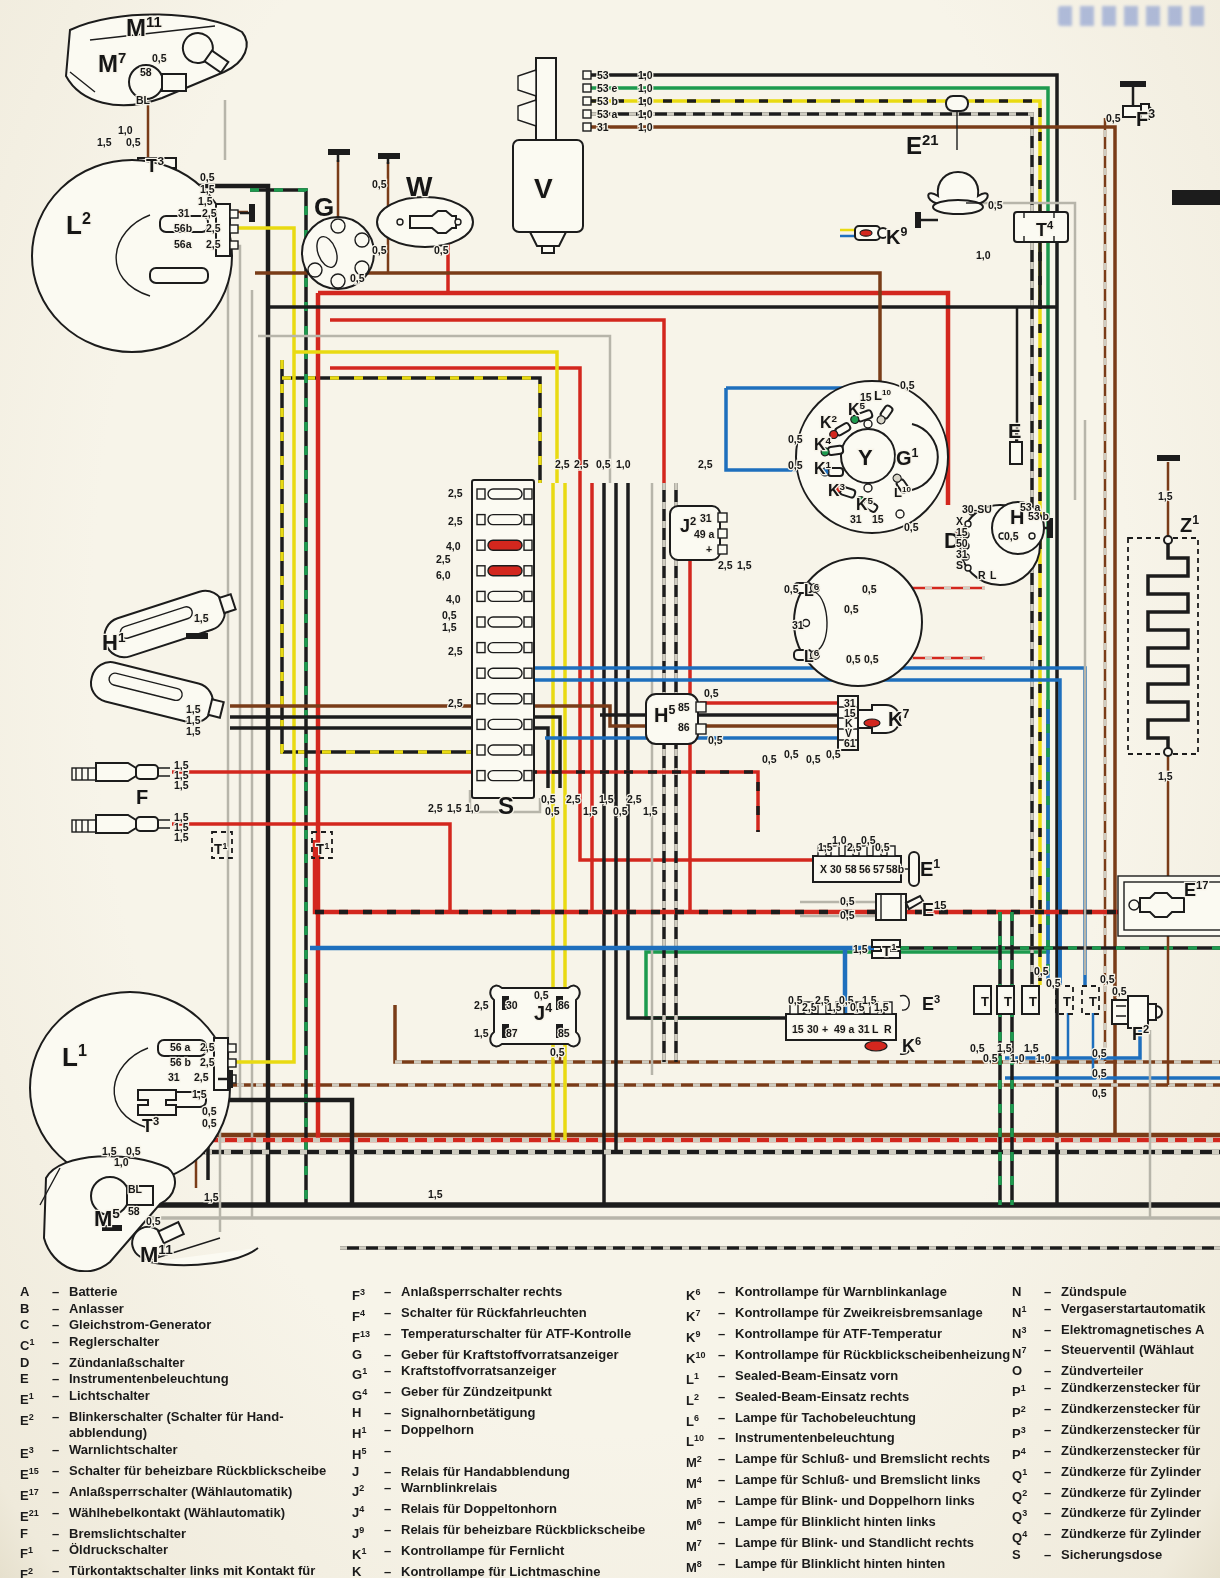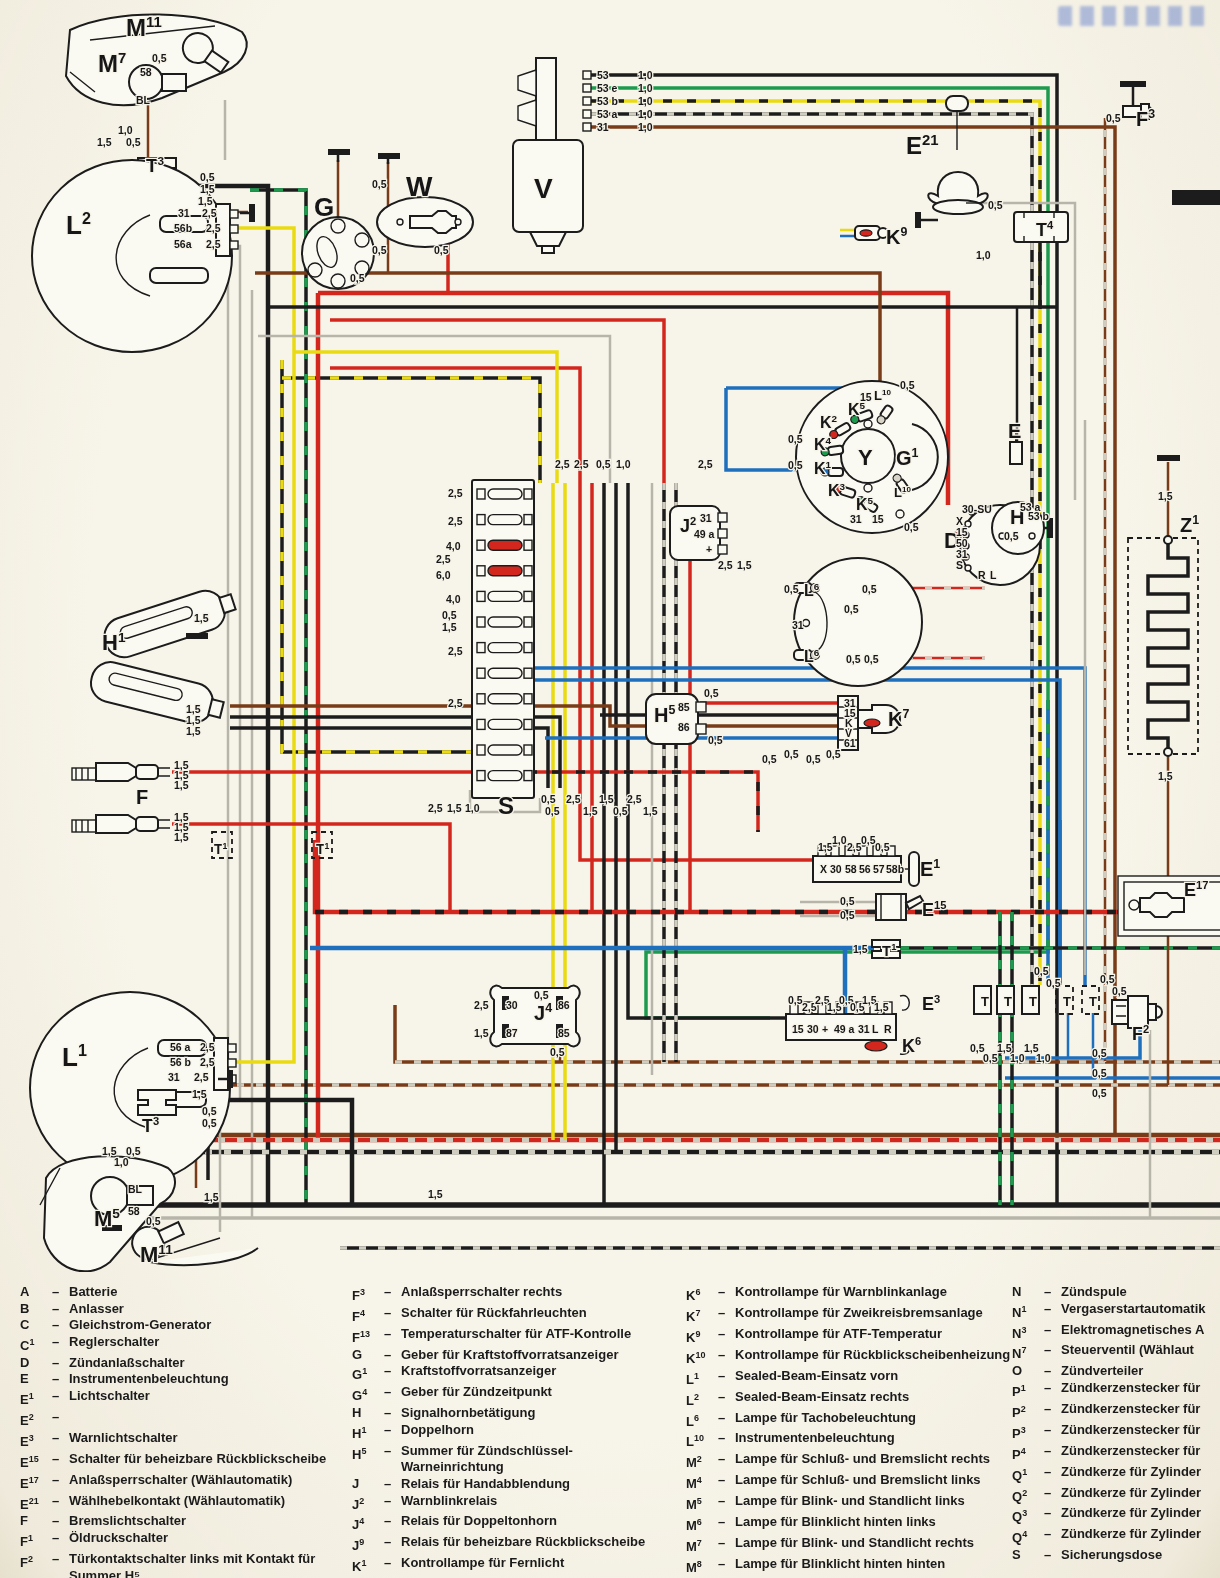--- a/index.html
+++ b/index.html
@@ -842,20 +842,21 @@
         <span class="ldesc">Instrumentenbeleuchtung</span>
       </div>
       <div class="lg-entry">
         <span class="lid">E<sup>1</sup></span>
         <span class="ldash">–</span>
         <span class="ldesc">Lichtschalter</span>
       </div>
       <div class="lg-entry">
         <span class="lid">E<sup>2</sup></span>
         <span class="ldash">–</span>
+        <span class="ldesc">Blinkerschalter (Schalter für Hand- abblendung)</span>
       </div>
       <div class="lg-entry">
         <span class="lid">E<sup>3</sup></span>
         <span class="ldash">–</span>
         <span class="ldesc">Warnlichtschalter</span>
       </div>
       <div class="lg-entry">
         <span class="lid">E<sup>15</sup></span>
         <span class="ldash">–</span>
         <span class="ldesc">Schalter für beheizbare Rückblickscheibe</span>
@@ -923,21 +924,20 @@
         <span class="ldesc">Signalhornbetätigung</span>
       </div>
       <div class="lg-entry">
         <span class="lid">H<sup>1</sup></span>
         <span class="ldash">–</span>
         <span class="ldesc">Doppelhorn</span>
       </div>
       <div class="lg-entry">
         <span class="lid">H<sup>5</sup></span>
         <span class="ldash">–</span>
-        <span class="ldesc">Summer für Zündschlüssel- Warneinrichtung</span>
       </div>
       <div class="lg-entry">
         <span class="lid">J</span>
         <span class="ldash">–</span>
         <span class="ldesc">Relais für Handabblendung</span>
       </div>
       <div class="lg-entry">
         <span class="lid">J<sup>2</sup></span>
         <span class="ldash">–</span>
         <span class="ldesc">Warnblinkrelais</span>
@@ -1010,21 +1010,21 @@
         <span class="ldesc">Lampe für Schluß- und Bremslicht rechts</span>
       </div>
       <div class="lg-entry">
         <span class="lid">M<sup>4</sup></span>
         <span class="ldash">–</span>
         <span class="ldesc">Lampe für Schluß- und Bremslicht links</span>
       </div>
       <div class="lg-entry">
         <span class="lid">M<sup>5</sup></span>
         <span class="ldash">–</span>
-        <span class="ldesc">Lampe für Blink- und Standlicht links</span>
+        <span class="ldesc">Lampe für Blink- und Doppelhorn links</span>
       </div>
       <div class="lg-entry">
         <span class="lid">M<sup>6</sup></span>
         <span class="ldash">–</span>
         <span class="ldesc">Lampe für Blinklicht hinten links</span>
       </div>
       <div class="lg-entry">
         <span class="lid">M<sup>7</sup></span>
         <span class="ldash">–</span>
         <span class="ldesc">Lampe für Blink- und Standlicht rechts</span>

